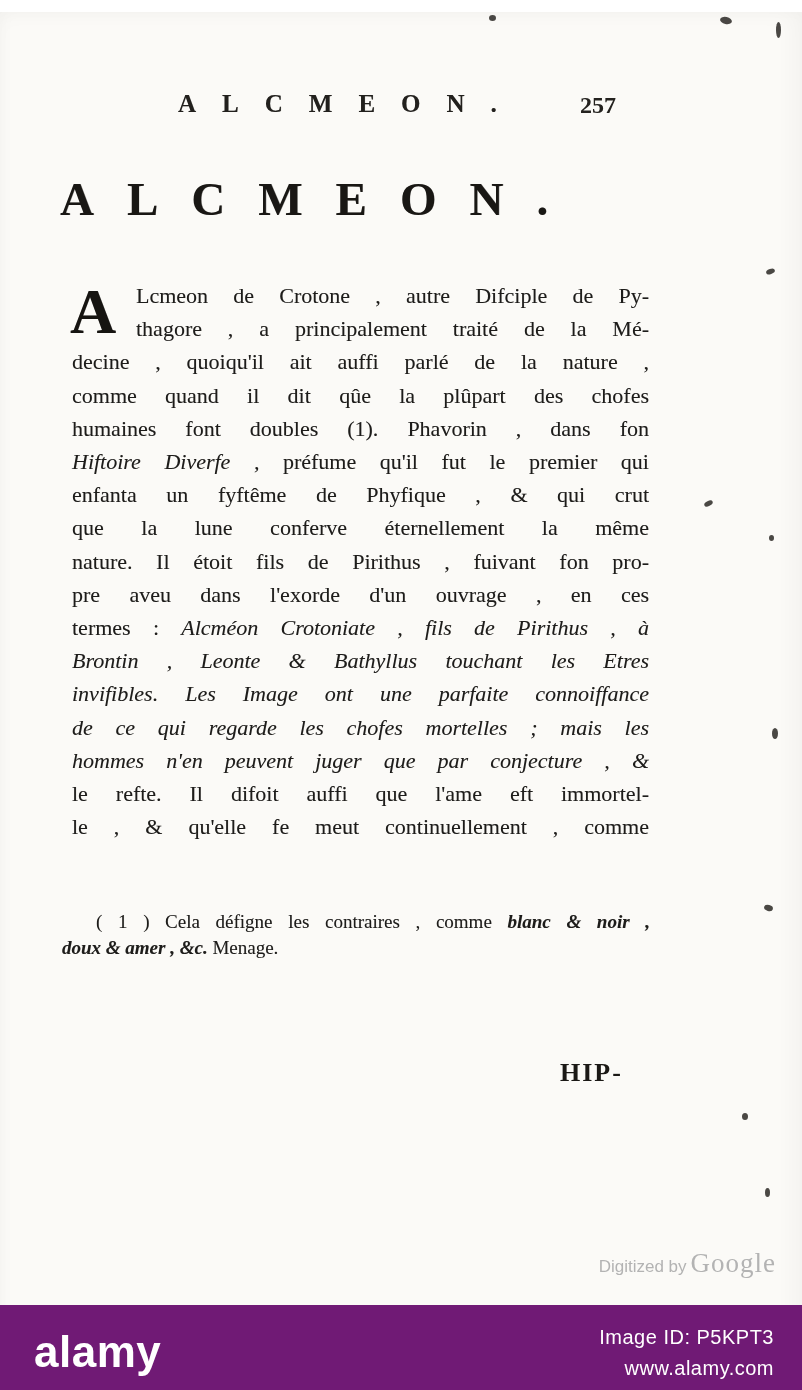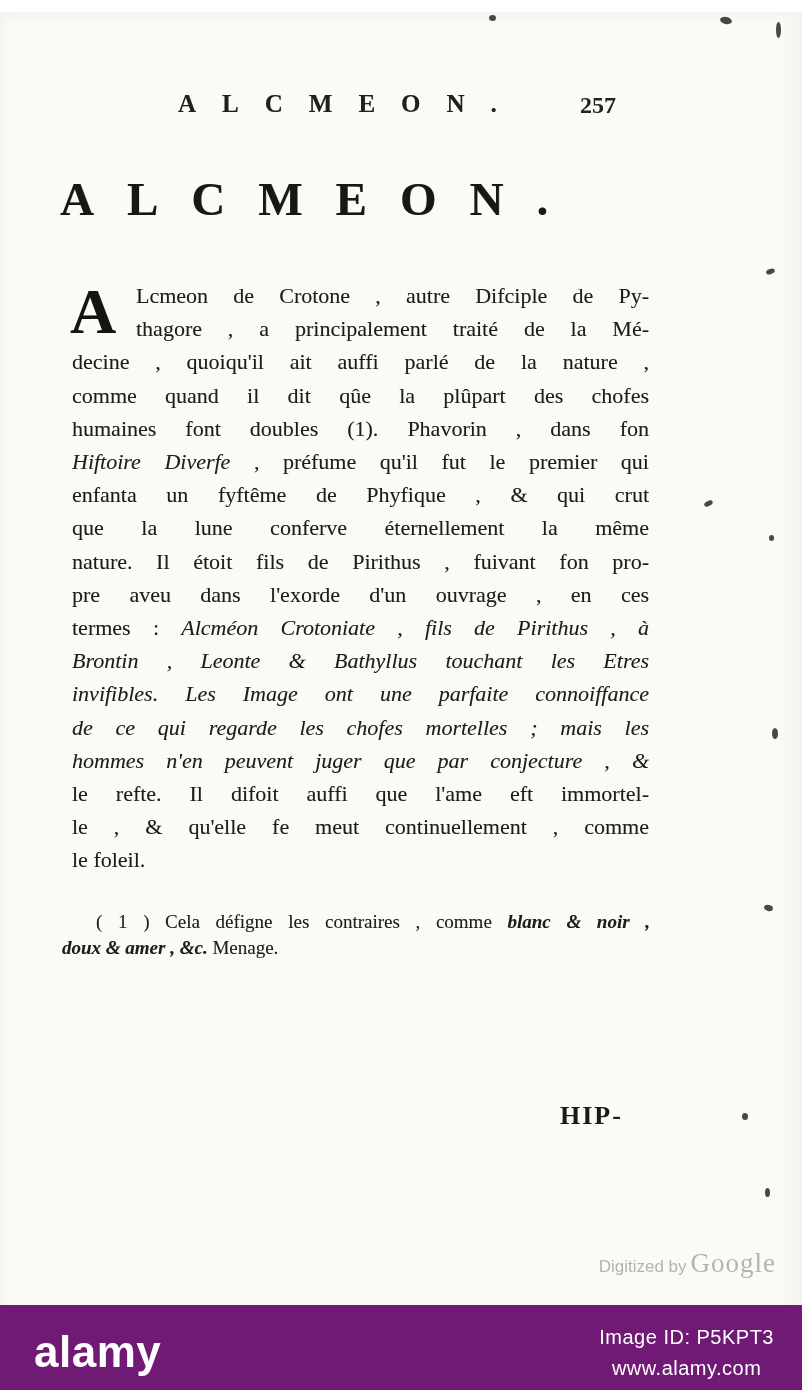--- a/index.html
+++ b/index.html
@@ -48,42 +48,42 @@
   .footnote {
     position:absolute; left:62px; top:897px; width:588px;
     font-size:19px; line-height:26px;
     text-shadow:0.25px 0.25px 0 rgba(30,28,25,0.3);
   }
   .footnote .fl1 { padding-left:34px; text-align:justify; text-align-last:justify; }
   .footnote .fl2 { text-align:left; }
   .footnote .em { font-style:italic; font-weight:bold; }
   
   .catchword {
-    position:absolute; left:560px; top:1089px;
+    position:absolute; left:560px; top:1046px;
     font-size:26px; font-weight:bold; letter-spacing:2px; color:#1b1916;
   }
   
   .google-wm {
     position:absolute; right:26px; top:1236px;
     color:#b3b3b3; white-space:nowrap;
   }
   .google-wm .dby { font-family:"Liberation Sans",sans-serif; font-size:17px; }
   .google-wm .goog { font-family:"Liberation Serif",serif; font-size:27px; letter-spacing:1px; }
   
   .alamy-bar {
     position:absolute; left:0; top:1293px; width:802px; height:97px;
     background:#701a75; color:#fff;
   }
   .alamy-logo {
     position:absolute; left:34px; top:22px;
     font-family:"Liberation Sans",sans-serif; font-weight:bold;
     font-size:44px; letter-spacing:0.5px;
   }
   .footer-right {
-    position:absolute; right:28px; top:17px; text-align:center;
+    position:absolute; right:28px; top:17px; text-align:right;
     font-family:"Liberation Sans",sans-serif; font-size:20px; line-height:31px;
     letter-spacing:0.5px;
   }
   
   .speck {
     position:absolute; background:#2a2825; border-radius:50%; opacity:0.85;
   }
 </style>
 </head>
 <body>
@@ -108,21 +108,20 @@
       <div class="bl"><span>que la lune conferve éternellement la même</span></div>
       <div class="bl"><span>nature. Il étoit fils de Pirithus , fuivant fon pro-</span></div>
       <div class="bl"><span>pre aveu dans l'exorde d'un ouvrage , en ces</span></div>
       <div class="bl"><span>termes : </span><span class="it">Alcméon Crotoniate , fils de Pirithus , à</span></div>
       <div class="bl"><span class="it">Brontin , Leonte &amp; Bathyllus touchant les Etres</span></div>
       <div class="bl"><span class="it">invifibles. Les Image ont une parfaite connoiffance</span></div>
       <div class="bl"><span class="it">de ce qui regarde les chofes mortelles ; mais les</span></div>
       <div class="bl"><span class="it">hommes n'en peuvent juger que par conjecture , &amp;</span></div>
       <div class="bl"><span>le refte.  Il difoit auffi que l'ame eft immortel-</span></div>
       <div class="bl"><span>le , &amp; qu'elle fe meut continuellement , comme</span></div>
-      <div class="bl noj"><span>le foleil.</span></div>
     </div>
 
     <div class="footnote">
       <div class="bl fl1"><span>( 1 ) Cela défigne les contraires , comme </span><span class="em">blanc &amp; noir ,</span></div>
       <div class="fl2"><span class="em">doux &amp; amer , &amp;c.  </span><span>Menage.</span></div>
     </div>
 
     <div class="catchword">HIP-</div>
 
     <div>

